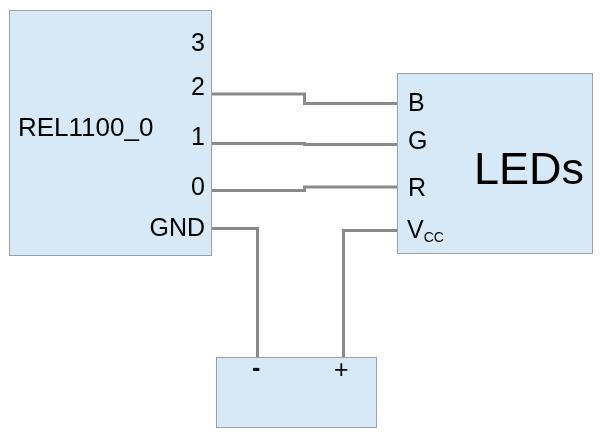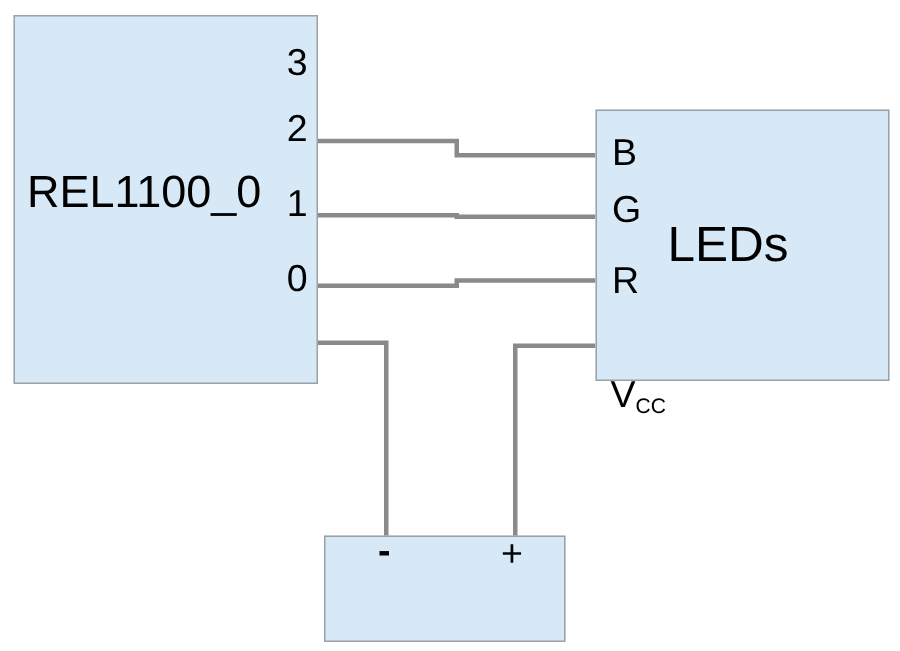--- a/index.html
+++ b/index.html
@@ -41,34 +41,34 @@
   .box-rel     { left: 9px;   top: 10px;  width: 203px; height: 246px; }
   .box-leds    { left: 397px; top: 73px;  width: 196px; height: 181px; }
   .box-battery { left: 216px; top: 357px; width: 161px; height: 71px; }
   .lbl {
     position: absolute;
     z-index: 3;
     white-space: nowrap;
     line-height: 1;
     color: var(--text);
   }
-  .title { font-size: 30px; }
+  .title { font-size: 26px; }
   .title-rel     { left: 18px;  top: 114px; }
-  .title-leds    { left: 445px; top: 146px; font-size: 33px; }
+  .title-leds    { left: 474px; top: 146px; font-size: 45px; }
   .title-battery { left: 271px; top: 386px; }
   .pin { font-size: 25px; }
   .pin-3   { right: 395px; top: 30px; }
   .pin-2   { right: 395px; top: 74px; }
   .pin-1   { right: 395px; top: 124px; }
   .pin-0   { right: 395px; top: 174px; }
   .pin-gnd { right: 395px; top: 215px; }
   .pin-b   { left: 408px; top: 90px; }
   .pin-g   { left: 408px; top: 128px; }
   .pin-r   { left: 408px; top: 175px; }
-  .pin-vcc { left: 407px; top: 217px; margin-top: 34px; }
+  .pin-vcc { left: 407px; top: 217px; }
   .pin-vcc sub {
     font-size: 14px;
     line-height: 0;
     vertical-align: -4px;
     letter-spacing: 0px;
   }
   .term-neg { left: 252px; top: 355px; font-size: 25px; font-weight: bold; }
   .term-pos { left: 334px; top: 357px; font-size: 25px; }
 </style>
 </head>
@@ -86,20 +86,21 @@
 
   <div class="comp-box box-rel"></div>
   <div class="comp-box box-leds"></div>
   <div class="comp-box box-battery"></div>
 
   <span class="lbl title title-rel">REL1100_0</span>
   <span class="lbl pin pin-3">3</span>
   <span class="lbl pin pin-2">2</span>
   <span class="lbl pin pin-1">1</span>
   <span class="lbl pin pin-0">0</span>
+  <span class="lbl pin pin-gnd">GND</span>
 
   <span class="lbl title title-leds">LEDs</span>
   <span class="lbl pin pin-b">B</span>
   <span class="lbl pin pin-g">G</span>
   <span class="lbl pin pin-r">R</span>
   <span class="lbl pin pin-vcc"><span>V</span><sub>CC</sub></span>
 
   <span class="lbl term-neg">-</span>
   <span class="lbl term-pos">+</span>
 

